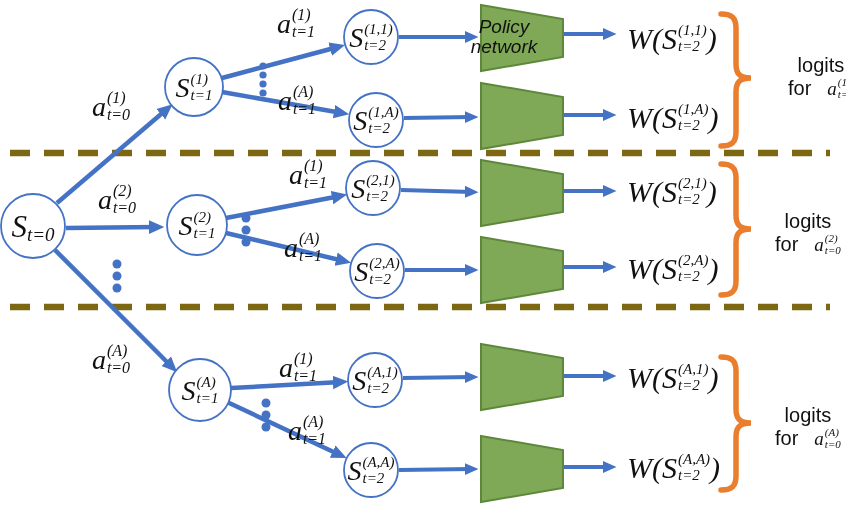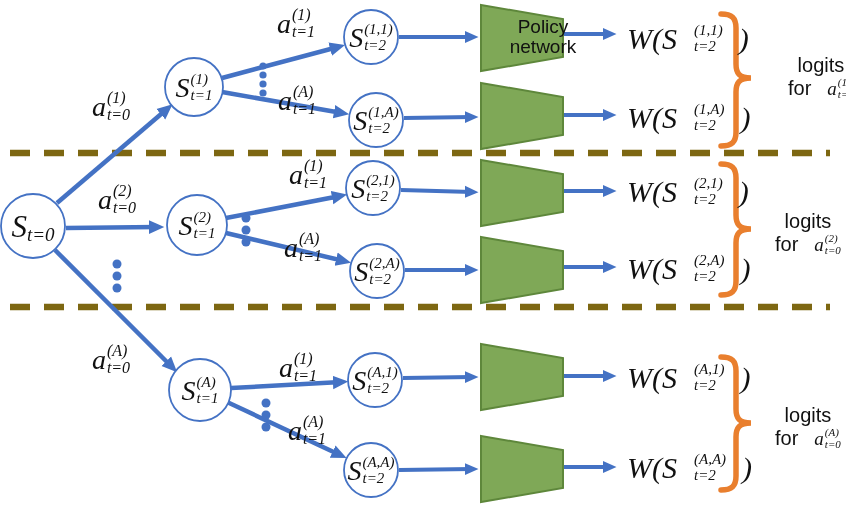--- a/index.html
+++ b/index.html
@@ -7,21 +7,21 @@
     position:relative;
     width:846px; height:507px;
     background:#ffffff;
     overflow:hidden;
     font-family:"Liberation Sans", sans-serif;
   }
   #diagram-svg { position:absolute; left:0; top:0; }
 
   
   .lbl  { position:absolute; transform:translate(-50%,-50%); white-space:nowrap; }
-  .lblL { position:absolute; transform:translate(0,-50%);   white-space:nowrap;gap:16px; }
+  .lblL { position:absolute; transform:translate(0,-50%);   white-space:nowrap; }
 
   
   .math-row {
     display:inline-flex; align-items:center;
     font-family:"Liberation Serif", serif; font-style:italic; color:#111111;
   }
   .scripts { display:inline-flex; flex-direction:column; align-items:flex-start; line-height:1; margin-left:1px; }
   .scripts .sup { margin-bottom:1px; }
 
   .node-lbl .base   { font-size:28px; line-height:1; }
@@ -256,21 +256,21 @@
       </span>
   </div>
   <div class="lbl math-row edge-lbl" style="left:307px; top:430px;">
     <span class="base">a</span>
     <span class="scripts">
         <span class="sup">(A)</span>
         <span class="sub">t=1</span>
       </span>
   </div>
 
-  <div class="policy-lbl" style="left:543px; top:37px;">
+  <div class="policy-lbl" style="left:504px; top:37px;font-style:italic;">
     <div>Policy</div>
     <div>network</div>
   </div>
 
   <div class="lblL math-row w-lbl" style="left:627px; top:38px;">
     <span class="base">W(S</span>
     <span class="scripts">
         <span class="sup">(1,1)</span>
         <span class="sub">t=2</span>
       </span>

